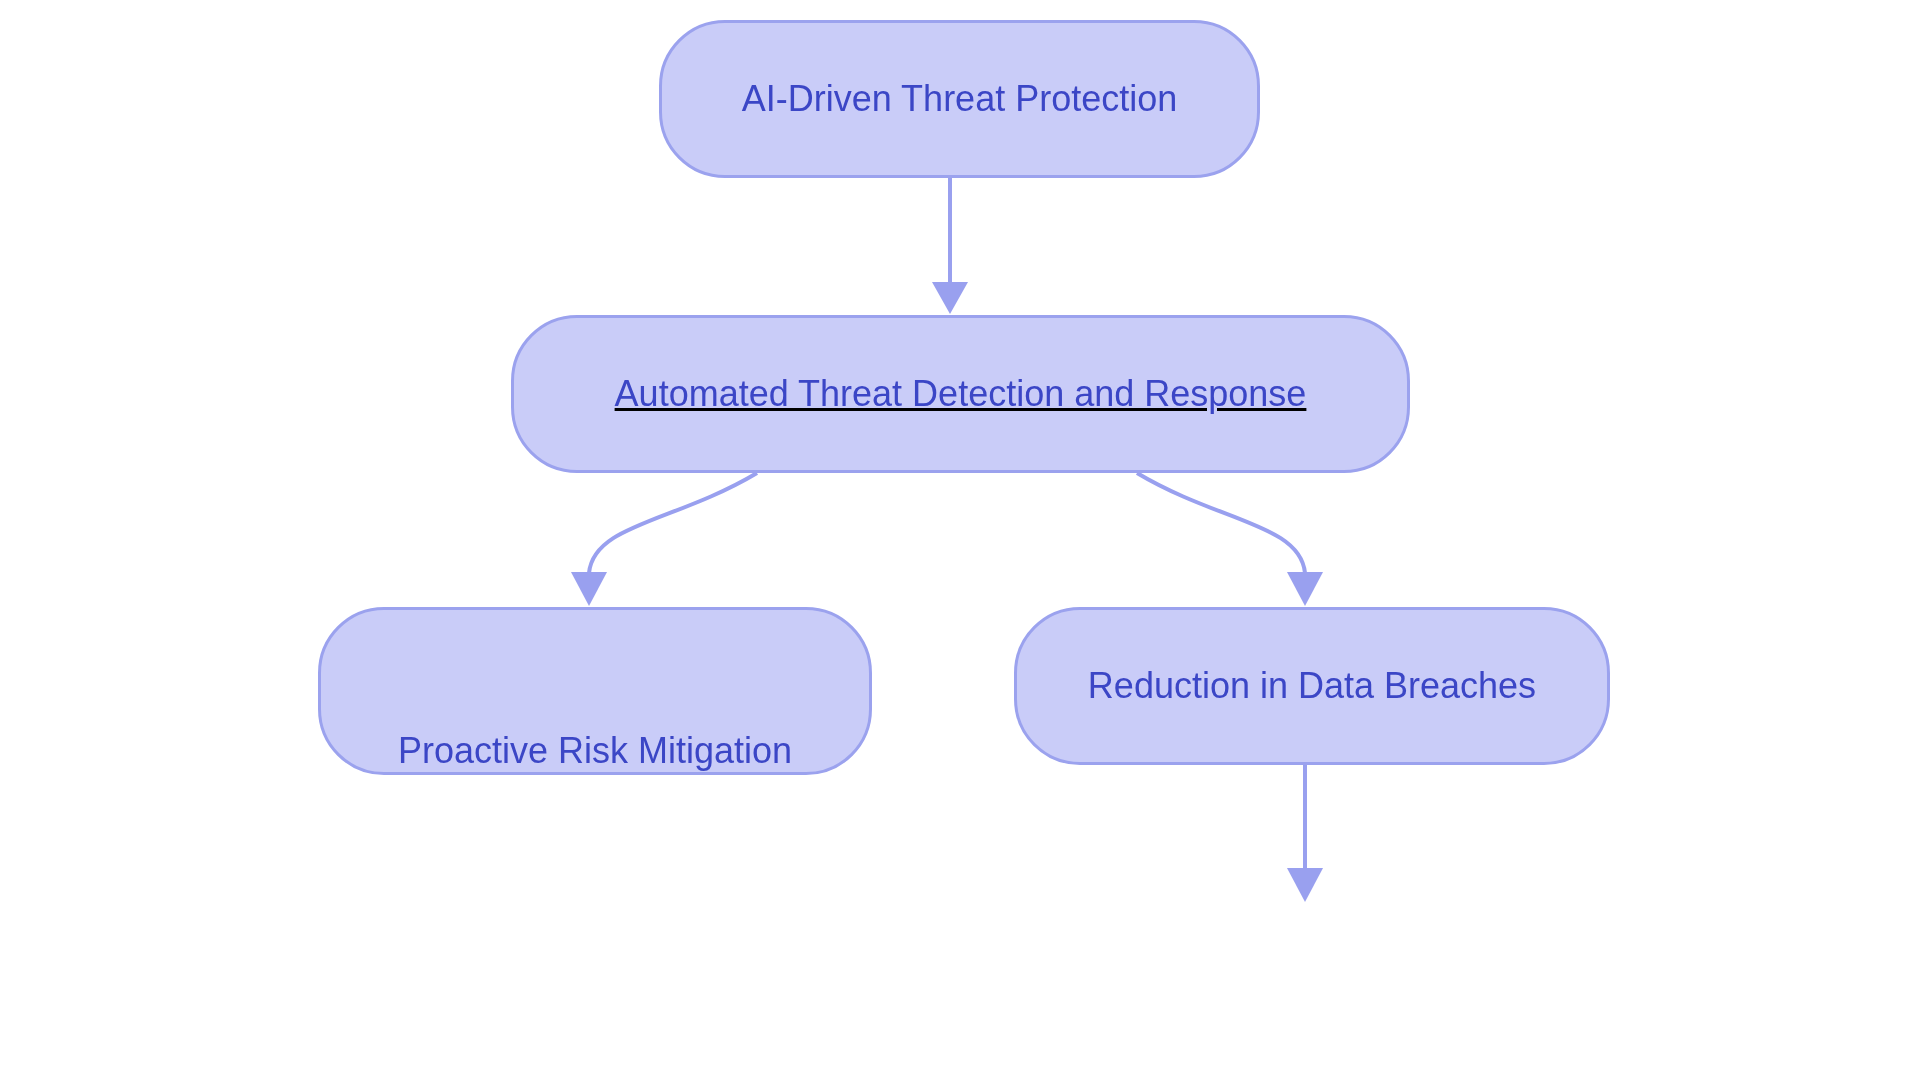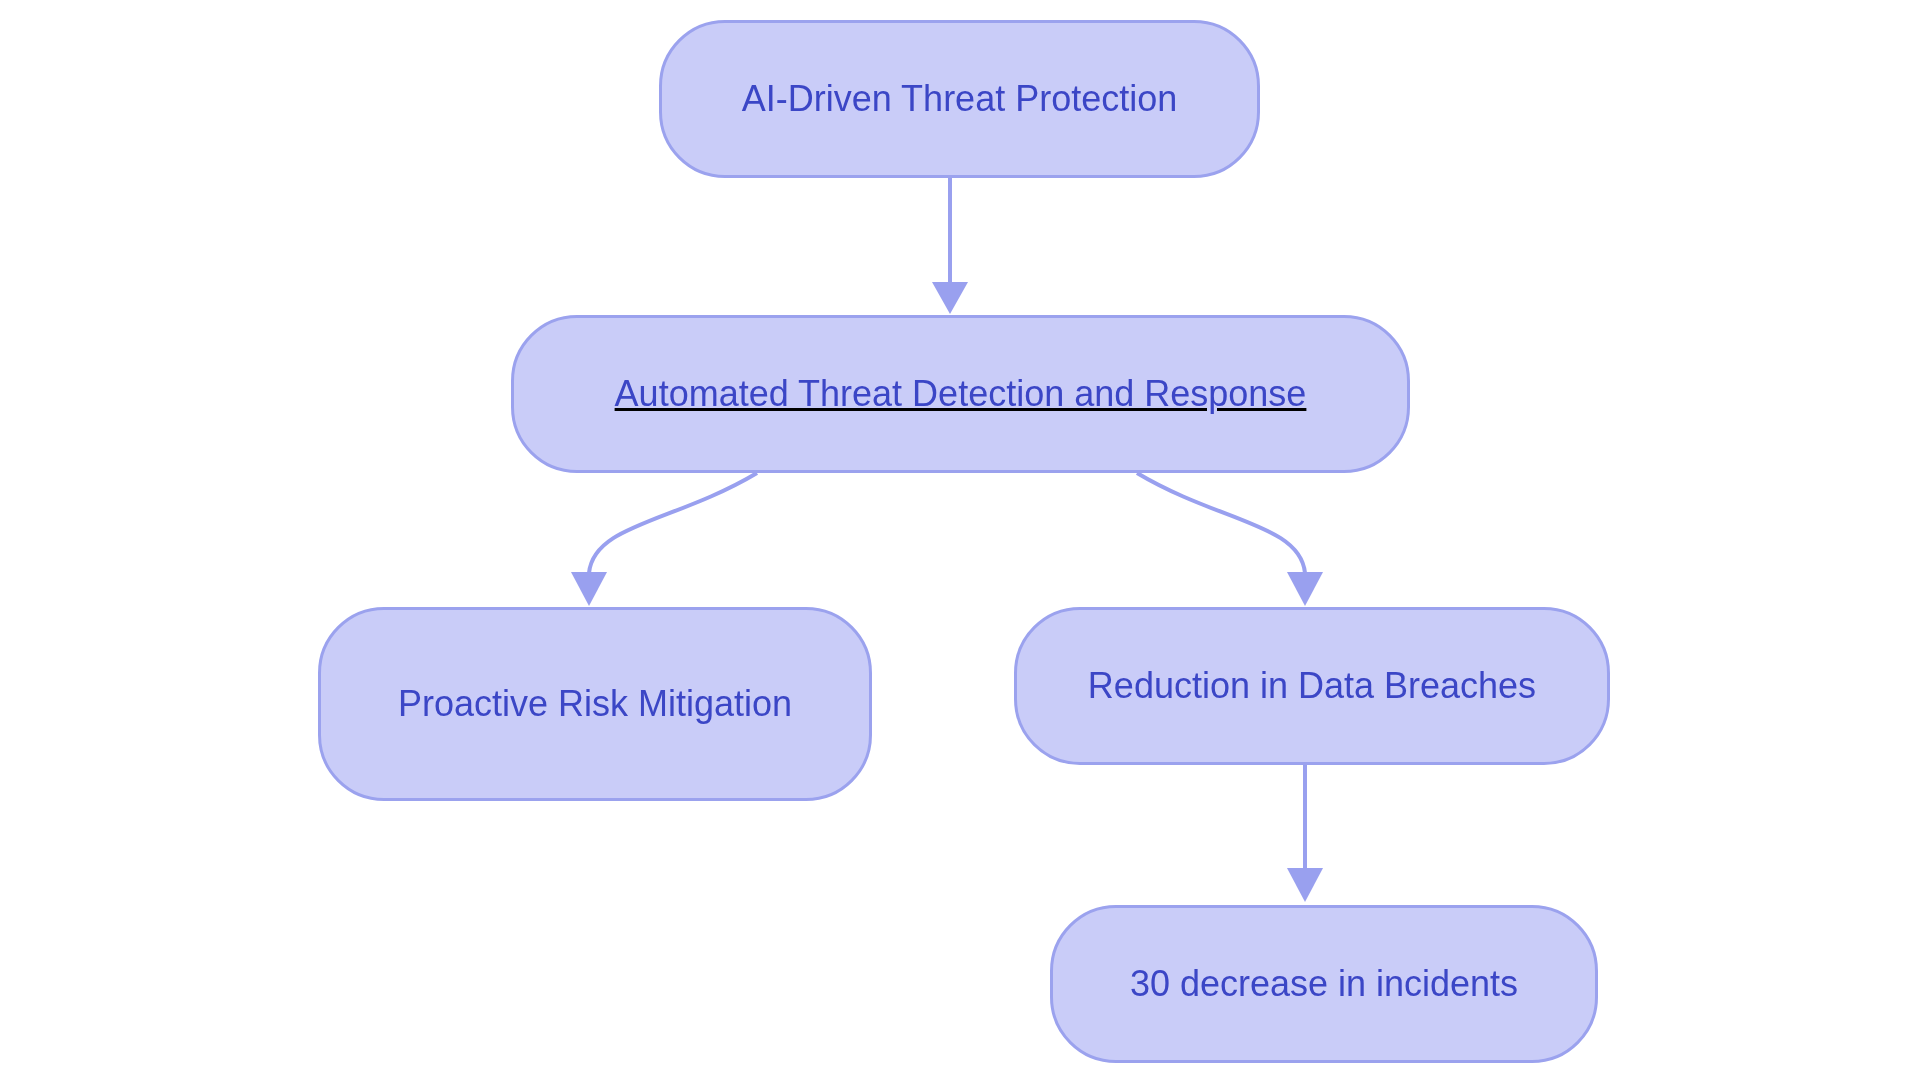--- a/index.html
+++ b/index.html
@@ -43,21 +43,21 @@
     text-align: center;
   }
   .node-label {
     color: var(--node-text, #3b46c6);
     font-size: 36px;
     line-height: 1.2;
     white-space: nowrap;
   }
   .node-root      { left: 659px;  top: 20px;  width: 601px; height: 158px; }
   .node-auto      { left: 511px;  top: 315px; width: 899px; height: 158px; text-decoration: underline; }
-  .node-risk      { left: 318px;  top: 607px; width: 554px; height: 194px; }
+  .node-risk      { left: 318px;  top: 607px; width: 554px; height: 168px; align-items: flex-end; }
   .node-breach    { left: 1014px; top: 607px; width: 596px; height: 158px; }
   .node-incidents { left: 1050px; top: 905px; width: 548px; height: 158px; }
 </style>
 </head>
 <body>
 
 <div class="canvas">
 
   <svg class="edges-layer" width="1920" height="1083" viewBox="0 0 1920 1083" xmlns="http://www.w3.org/2000/svg">
     <g>
@@ -87,17 +87,14 @@
   </div>
 
   <div class="node node-risk">
     <span class="node-label">Proactive Risk Mitigation</span>
   </div>
 
   <div class="node node-breach">
     <span class="node-label">Reduction in Data Breaches</span>
   </div>
 
-  <div class="node node-incidents">
-    <span class="node-label">30 decrease in incidents</span>
-  </div>
 
 </div>
 
 </body></html>

